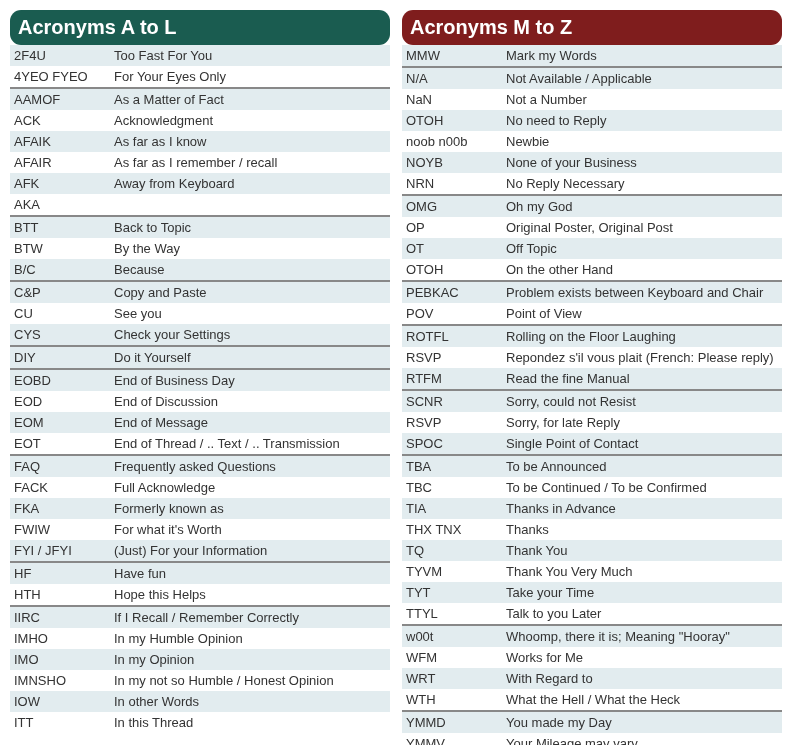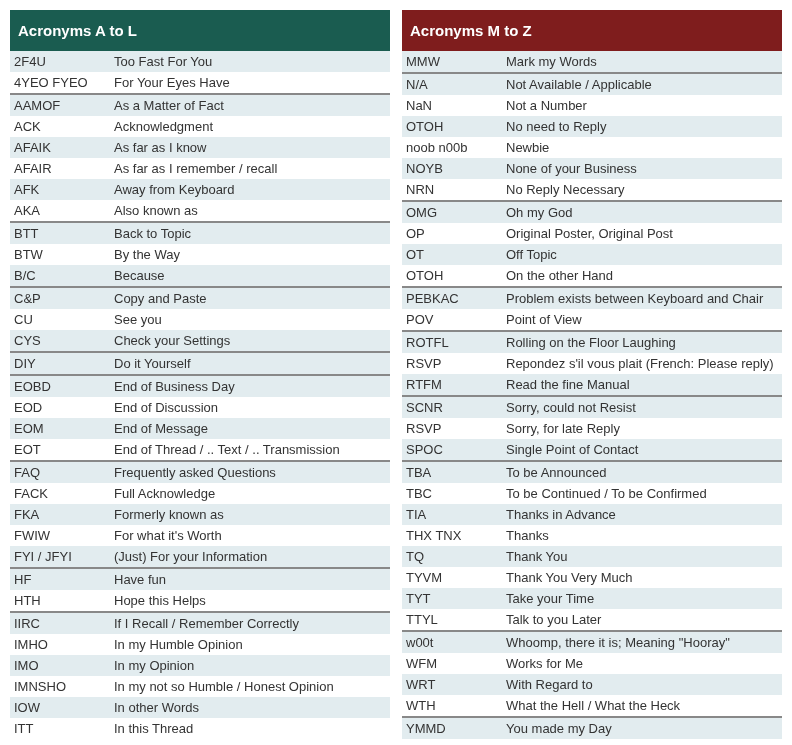--- a/index.html
+++ b/index.html
@@ -14,22 +14,23 @@
     display: flex;
     gap: 12px;
   }
   .col {
     flex: 1;
     min-width: 0;
   }
   .header {
     color: #fff;
     font-weight: bold;
-    padding: 12px 8px;
-    font-size: 15px;
+    padding: 6px 8px;
+    font-size: 20px;
+    border-radius: 11px;
   }
   .header.green { background: #1a5c50; }
   .header.blue  { background: #7f1d1d; }
   .group {
     border-top: 2px solid #888;
   }
   .group:first-of-type {
     border-top: none;
   }
   .row {
@@ -57,21 +58,21 @@
   <div class="col">
     <div class="header green">Acronyms A to L</div>
     <div id="groups-left">
         <div class="group">
           <div class="row">
             <div class="acronym">2F4U</div>
             <div class="meaning">Too Fast For You</div>
           </div>
           <div class="row">
             <div class="acronym">4YEO FYEO</div>
-            <div class="meaning">For Your Eyes Have</div>
+            <div class="meaning">For Your Eyes Only</div>
           </div>
         </div>
         <div class="group">
           <div class="row">
             <div class="acronym">AAMOF</div>
             <div class="meaning">As a Matter of Fact</div>
           </div>
           <div class="row">
             <div class="acronym">ACK</div>
             <div class="meaning">Acknowledgment</div>
@@ -83,21 +84,20 @@
           <div class="row">
             <div class="acronym">AFAIR</div>
             <div class="meaning">As far as I remember / recall</div>
           </div>
           <div class="row">
             <div class="acronym">AFK</div>
             <div class="meaning">Away from Keyboard</div>
           </div>
           <div class="row">
             <div class="acronym">AKA</div>
-            <div class="meaning">Also known as</div>
           </div>
         </div>
         <div class="group">
           <div class="row">
             <div class="acronym">BTT</div>
             <div class="meaning">Back to Topic</div>
           </div>
           <div class="row">
             <div class="acronym">BTW</div>
             <div class="meaning">By the Way</div>

